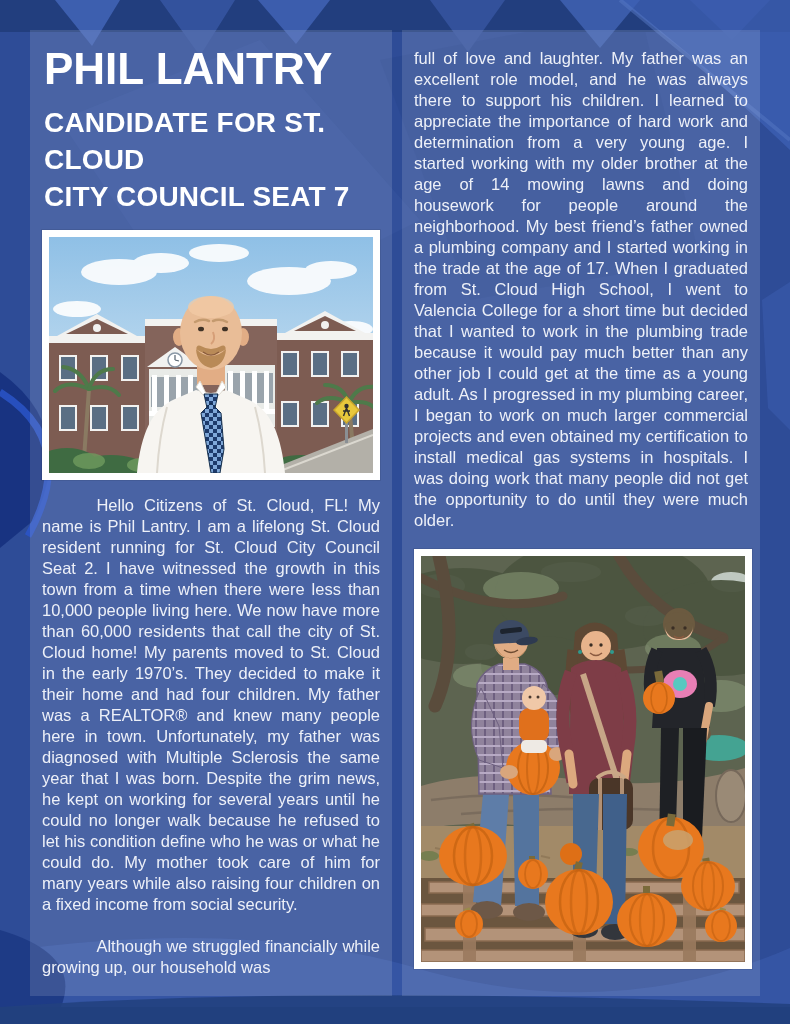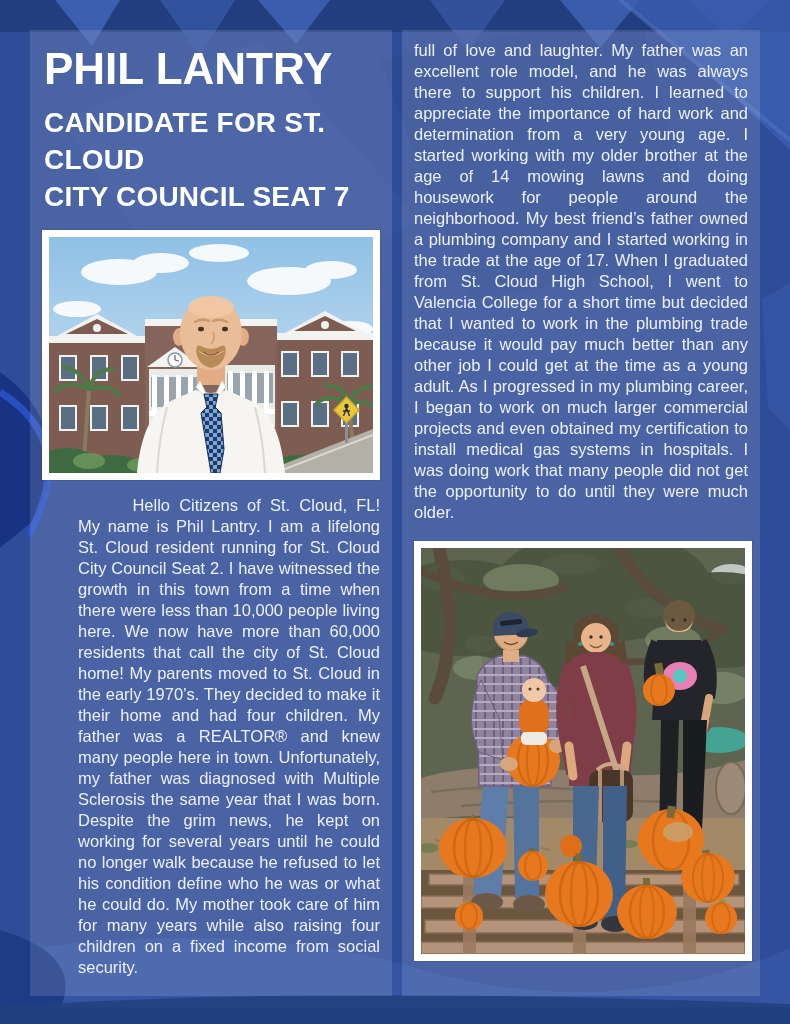--- a/index.html
+++ b/index.html
@@ -8,42 +8,42 @@
     background:#2e4c97;
     font-family:"Liberation Sans","DejaVu Sans",sans-serif;
   }
   #bg{position:absolute;inset:0;z-index:0;}
   .panel{
     position:absolute;top:30px;height:966px;z-index:2;
     background:rgba(255,255,255,0.13);
     box-sizing:border-box;
   }
   .panel-left{left:30px;width:362px;padding:12px 12px 0 12px;}
-  .panel-right{left:402px;width:358px;padding:10px 12px 0 12px;}
+  .panel-right{left:402px;width:358px;padding:18px 12px 0 12px;}
   h1.title{
     margin:4px 0 0 2px;color:#ffffff;font-size:44px;font-weight:800;
     letter-spacing:0px;line-height:1.05;white-space:nowrap;
   }
   .subtitle{
     margin:12px 0 0 2px;color:#ffffff;font-size:28px;font-weight:800;
     line-height:37px;letter-spacing:0.2px;
   }
   .photo-frame{
     border:7px solid #ffffff;background:#ffffff;
     box-shadow:0 0 0 1px rgba(0,0,0,0.08);
   }
   .portrait-frame{width:324px;height:236px;margin:15px auto 0 auto;}
   .family-frame{width:324px;height:406px;margin:18px auto 0 auto;}
   .photo-frame svg{display:block;width:100%;height:100%;}
   .bodytext{
     color:#edf0f8;font-size:16.5px;line-height:21px;
     text-align:justify;margin:0;
   }
   .indent{text-indent:3.3em;}
-  .mt-first{margin-top:15px;margin-left:36px;}
+  .mt-first{margin-top:15px;}
   .mt-para{margin-top:21px;}
 </style>
 </head>
 <body>
 
 <svg id="bg" width="790" height="1024" viewBox="0 0 790 1024">
   <rect width="790" height="1024" fill="#2e4c97"></rect>
 
   <polygon points="60,120 260,40 420,220 200,330" fill="#4a68b5" opacity="0.16"></polygon>
   <polygon points="380,60 640,10 700,260 470,300" fill="#243f82" opacity="0.18"></polygon>
@@ -228,20 +228,21 @@
         <path d="M154,115 q8,6 16,0" stroke="#8a5c3c" stroke-width="1.4" fill="none"></path>
         <polygon points="147,150 162,167 151,144" fill="#ffffff" stroke="#e0dcd2" stroke-width="1"></polygon>
         <polygon points="177,150 162,167 173,144" fill="#ffffff" stroke="#e0dcd2" stroke-width="1"></polygon>
         <polygon points="155,157 169,157 166,171 158,171" fill="url(#tieck)" stroke="#16304f" stroke-width="1"></polygon>
         <polygon points="162,166 152,176 158,212 162,236 171,236 175,212 172,176" fill="url(#tieck)" stroke="#16304f" stroke-width="1"></polygon>
       </g>
     </svg>
   </div>
 
   <p class="bodytext indent mt-first">Hello Citizens of St. Cloud, FL! My name is Phil Lantry. I am a lifelong St. Cloud resident running for St. Cloud City Council Seat 2. I have witnessed the growth in this town from a time when there were less than 10,000 people living here. We now have more than 60,000 residents that call the city of St. Cloud home! My parents moved to St. Cloud in the early 1970’s. They decided to make it their home and had four children. My father was a REALTOR® and knew many people here in town. Unfortunately, my father was diagnosed with Multiple Sclerosis the same year that I was born. Despite the grim news, he kept on working for several years until he could no longer walk because he refused to let his condition define who he was or what he could do. My mother took care of him for many years while also raising four children on a fixed income from social security.</p>
+  <p class="bodytext indent mt-para">Although we struggled financially while growing up, our household was</p>
 </div>
 
 <div class="panel panel-right">
   <p class="bodytext">full of love and laughter. My father was an excellent role model, and he was always there to support his children. I learned to appreciate the importance of hard work and determination from a very young age. I started working with my older brother at the age of 14 mowing lawns and doing housework for people around the neighborhood. My best friend’s father owned a plumbing company and I started working in the trade at the age of 17. When I graduated from St. Cloud High School, I went to Valencia College for a short time but decided that I wanted to work in the plumbing trade because it would pay much better than any other job I could get at the time as a young adult. As I progressed in my plumbing career, I began to work on much larger commercial projects and even obtained my certification to install medical gas systems in hospitals. I was doing work that many people did not get the opportunity to do until they were much older.</p>
 
   <div class="photo-frame family-frame" role="img" aria-label="Family at a pumpkin patch: father in cap and plaid shirt holding a baby and a pumpkin, mother in maroon shirt with crossbody bag, teen in black shirt holding a pumpkin, sitting on a fallen tree with pumpkins on wooden pallets below">
     <svg viewBox="0 0 324 406">
       <defs>
         <pattern id="plaid" width="9" height="9" patternUnits="userSpaceOnUse">
           <rect width="9" height="9" fill="#90839c"></rect>

